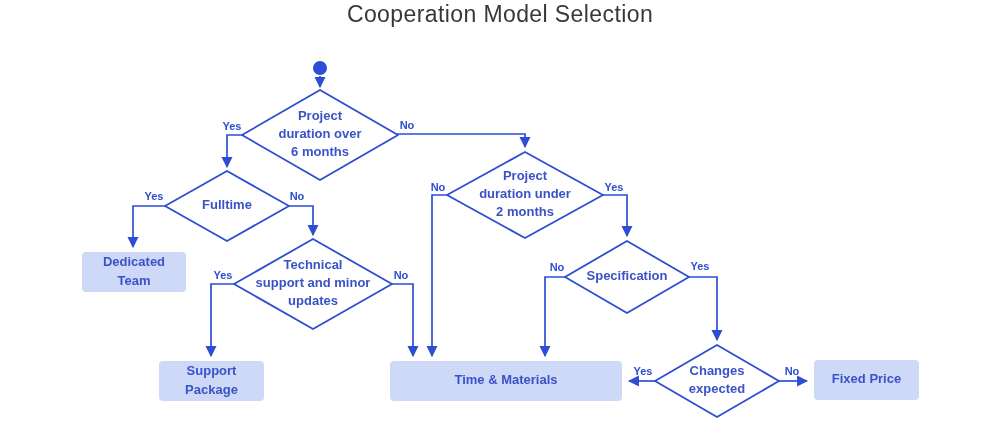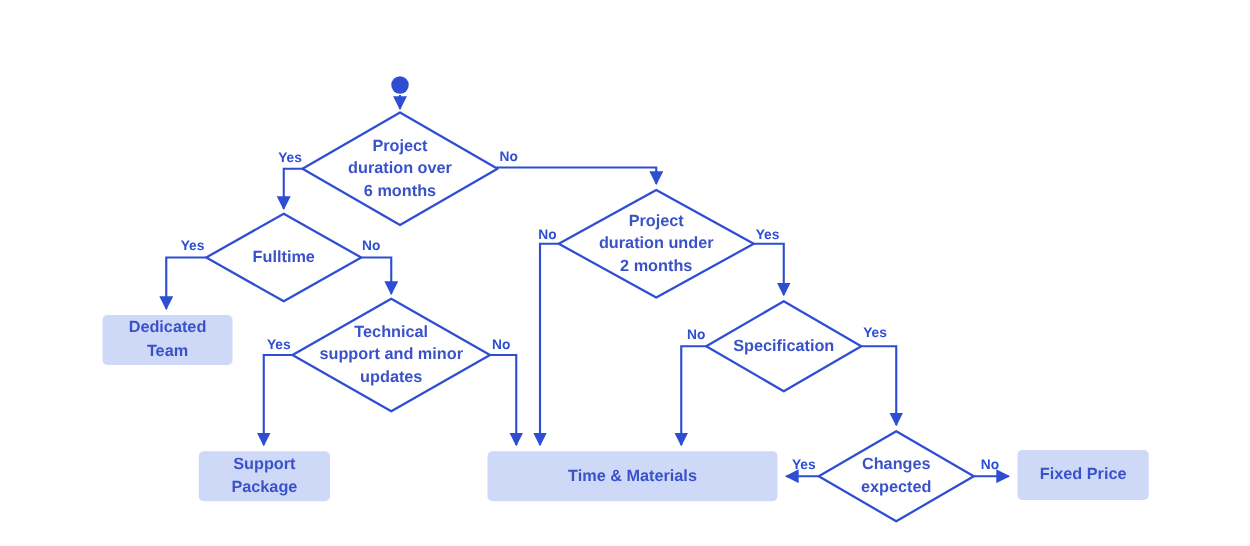--- a/index.html
+++ b/index.html
@@ -64,20 +64,21 @@
     text-anchor: middle;
   }
   .start-dot {
     fill: var(--line, #2d4ed3);
   }
 </style>
 </head>
 <body>
 
 <div class="stage">
+  <h1 class="diagram-title">Cooperation Model Selection</h1>
   <svg id="flow-svg" width="1000" height="437" viewBox="0 0 1000 437">
       <defs>
         <marker id="arrow" viewBox="0 0 10 10" refX="9" refY="5" markerWidth="6.5" markerHeight="6.5" orient="auto-start-reverse">
           <path d="M0,0 L10,5 L0,10 z" fill="#2d4ed3"></path>
         </marker>
       </defs>
       <g>
         <path d="M320,76 L320,87" class="edge-line" marker-end="url(#arrow)"></path>
       </g>
       <g>

